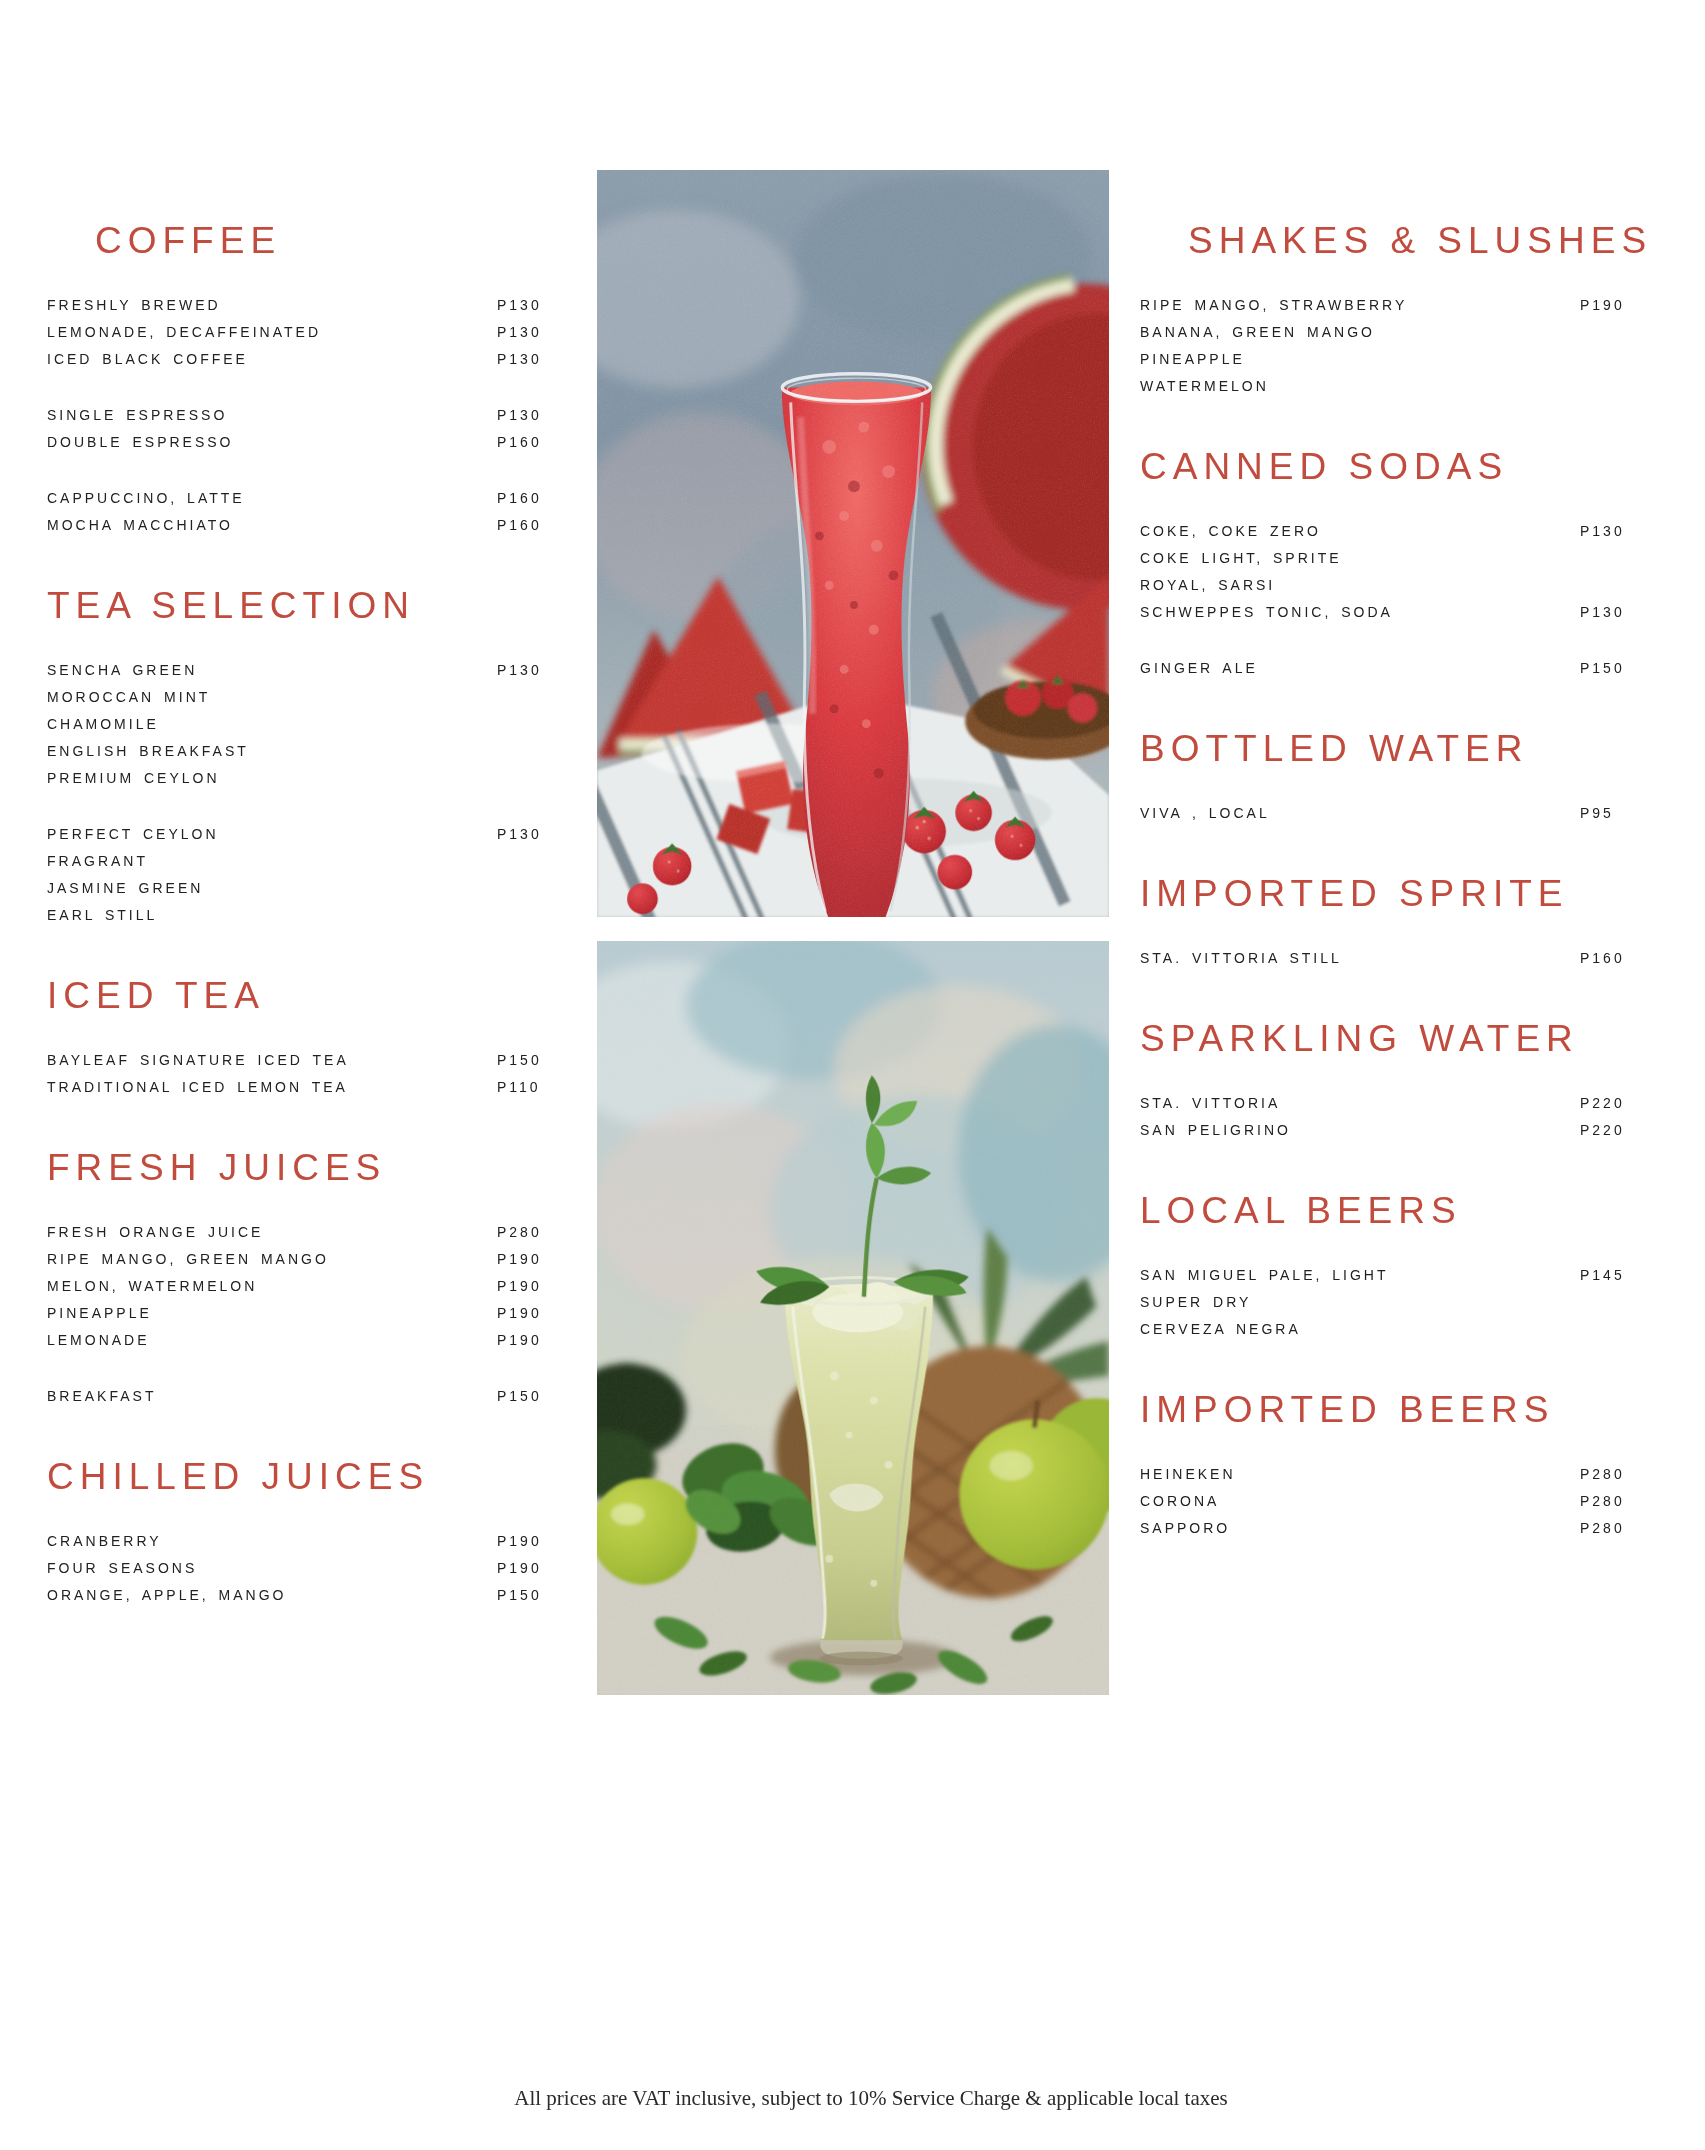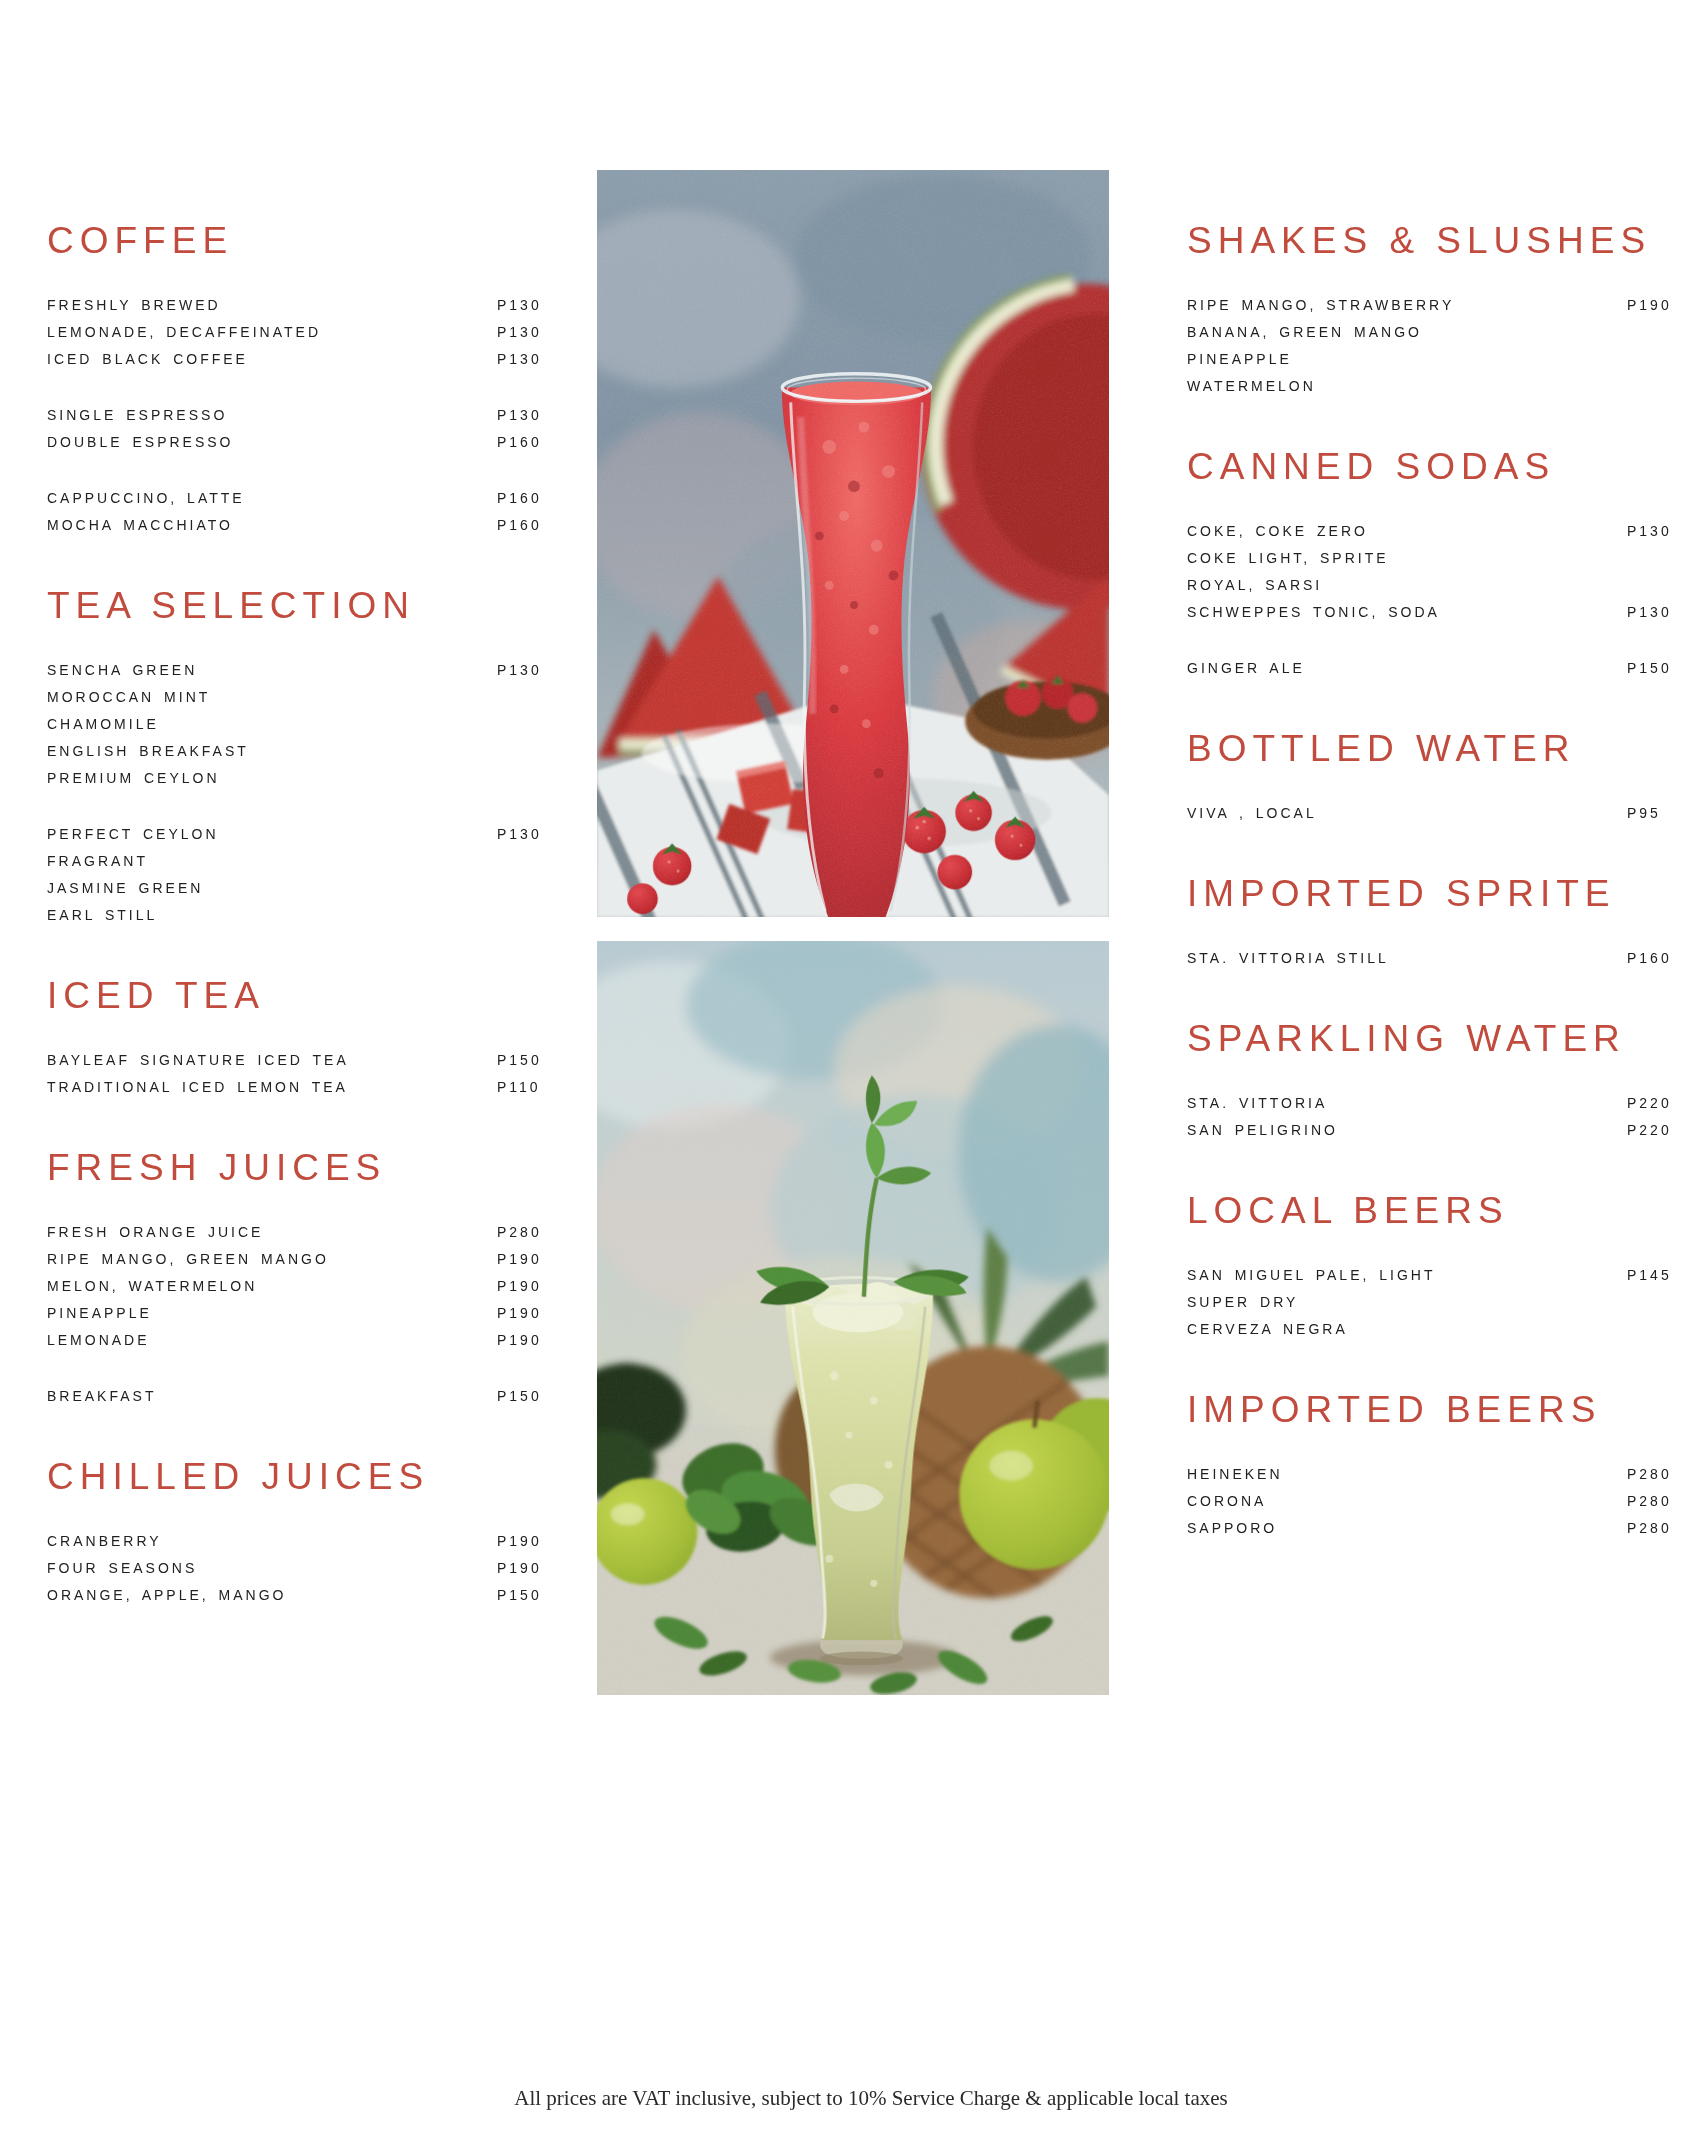--- a/index.html
+++ b/index.html
@@ -1,23 +1,23 @@
 <!DOCTYPE html>
 <html style="font-size:8px"><head>
 <meta charset="utf-8">
 <style>
   html,body{margin:0;padding:0;background:#ffffff;}
   .page{position:relative;width:1706px;height:2151px;background:#ffffff;overflow:hidden;
         font-family:"Liberation Sans", sans-serif;}
   .col{position:absolute;top:221px;}
   .col-left{left:47px;width:524px;}
-  .col-right{left:1187px;width:514px;}
+  .col-right{left:1140px;width:514px;}
   .section-title{font-size:37px;line-height:40px;letter-spacing:6px;font-weight:400;
                  color:#c14b3d;margin:47px 0 31px 0;white-space:nowrap;}
-  .section:first-child .section-title{margin-top:0;}
+  .section:first-child .section-title{margin-top:0;margin-left:48px;}
   .group{margin-bottom:29px;}
   .group:last-child{margin-bottom:0;}
   .row{display:flex;justify-content:space-between;font-size:14px;line-height:27px;
        letter-spacing:3px;word-spacing:3px;color:#212121;}
   .row .name{flex:1 1 auto;white-space:nowrap;}
   .row .price{flex:0 0 74px;text-align:left;white-space:nowrap;}
   .photo{position:absolute;overflow:hidden;}
   #photo1{left:597px;top:170px;width:512px;height:747px;}
   #photo2{left:597px;top:941px;width:512px;height:754px;}
   .photo svg{display:block;width:100%;height:100%;}

